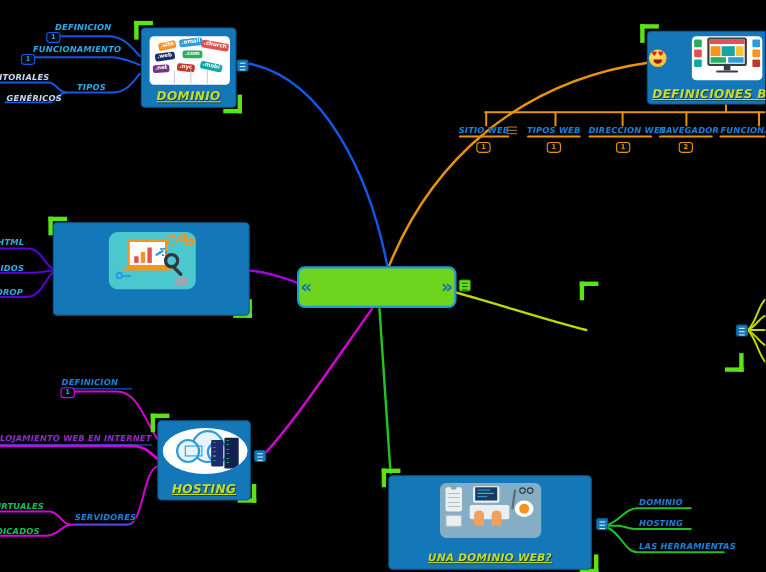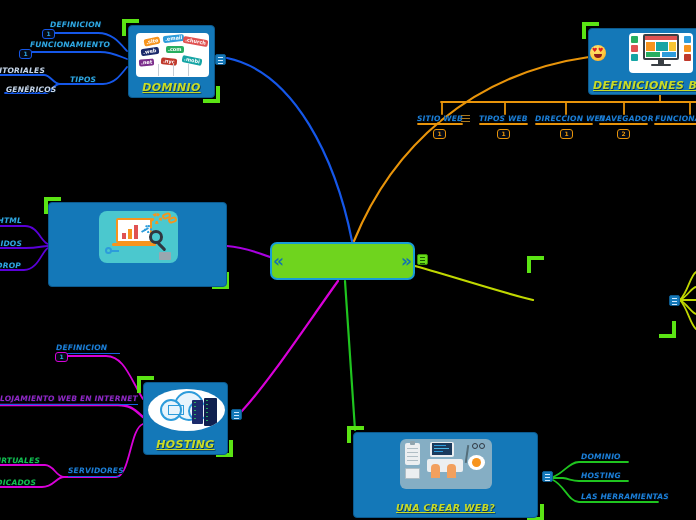--- a/index.html
+++ b/index.html
@@ -278,21 +278,21 @@
       <div class="abs" style="left:47px;top:25px;width:9px;height:14px;background:#F2A05E;border-radius:4px 4px 0 0"></div>
       <div class="abs" style="left:66px;top:6px;width:2px;height:18px;background:#546E7A;transform:rotate(8deg)"></div>
       <div class="abs" style="left:72px;top:4px;width:6px;height:6px;border:1.5px solid #2F3640;border-radius:50%;box-sizing:border-box"></div>
       <div class="abs" style="left:79px;top:4px;width:6px;height:6px;border:1.5px solid #2F3640;border-radius:50%;box-sizing:border-box"></div>
       <div class="abs" style="left:68px;top:16px;width:17px;height:15px;background:#fff;border-radius:50%">
         <div class="abs" style="left:4px;top:3px;width:9px;height:9px;background:#F7941D;border-radius:50%"></div>
       </div>
     </div>
     <div class="title" style="bottom:2px;font-size:9.5px;line-height:1.35;white-space:normal">
       <br>
-      <span>UNA CREAR WEB?</span>
+      <span>UNA DOMINIO WEB?</span>
     </div>
   </div>
   <div class="notes n-blue" style="left:542px;top:471px">
       <i></i>
       <i></i>
       <i></i>
     </div>
 
   <div class="lbl c-blue" style="left:581px;top:452px">DOMINIO</div>
   <div class="lbl c-blue" style="left:581px;top:471px">HOSTING</div>

